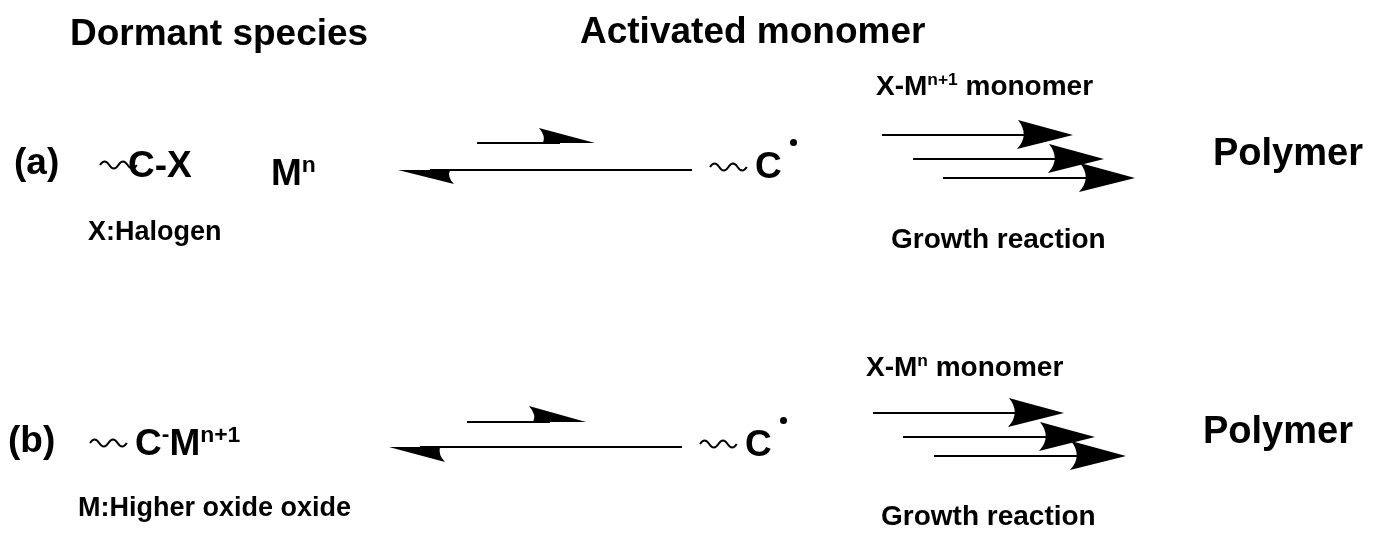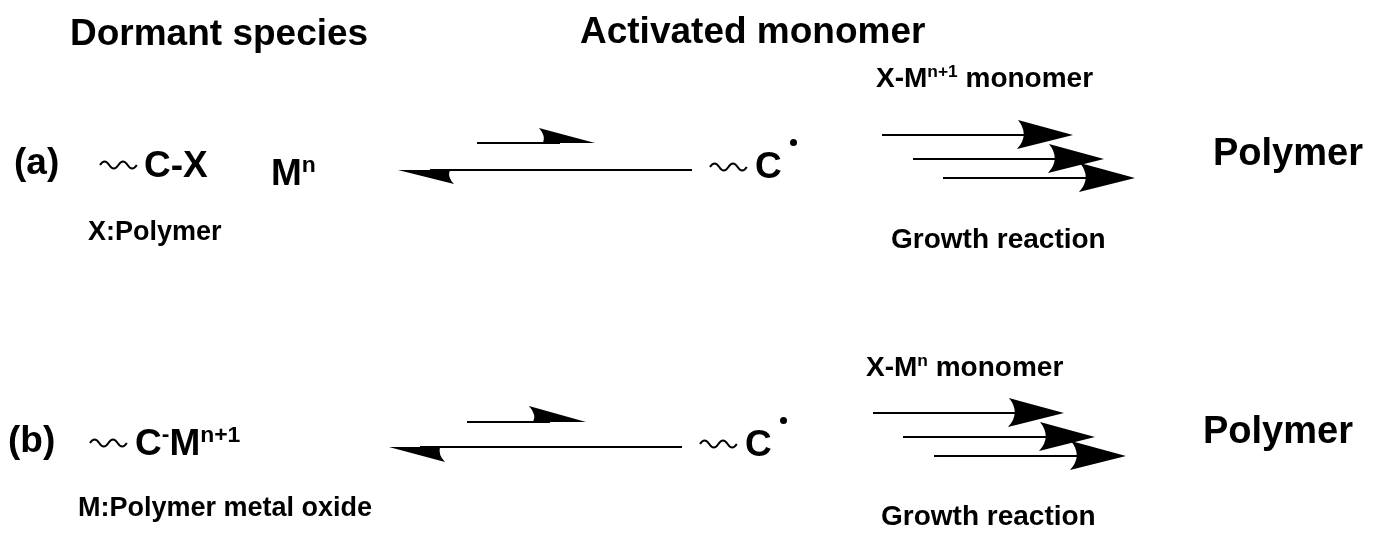--- a/index.html
+++ b/index.html
@@ -98,47 +98,47 @@
     <path d="M1064,413 L1009,398 Q1021,413 1008,427 Z" fill="#000"></path>
     <line x1="903" y1="437" x2="1050" y2="437" stroke="#000" stroke-width="2"></line>
     <path d="M1095,437 L1040,422 Q1052,437 1039,451 Z" fill="#000"></path>
     <line x1="934" y1="456" x2="1082" y2="456" stroke="#000" stroke-width="2"></line>
     <path d="M1126,456 L1071,441 Q1083,456 1070,470 Z" fill="#000"></path>
   </g>
 </svg>
 
 <div class="t lbl" style="left:14px; top:143px;">(a)</div>
 
-<div class="t lbl" style="left:144px; top:146px;">
+<div class="t lbl" style="left:128px; top:146px;">
   <span>C-X</span>
 </div>
 <div class="t lbl" style="left:271px; top:154px;">
   <span>M</span><sup class="s">n</sup>
 </div>
 
-<div class="t note" style="left:88px; top:218px;">X:Polymer</div>
+<div class="t note" style="left:88px; top:218px;">X:Halogen</div>
 
 <div class="t lbl" style="left:755px; top:147px;">C</div>
 <div class="dot" style="left:790px; top:139px;"></div>
 
-<div class="t side" style="left:876px; top:64px;">
+<div class="t side" style="left:876px; top:72px;">
   <span>X-M</span><sup class="s">n+1</sup><span> monomer</span>
 </div>
 
 <div class="t side" style="left:891px; top:225px;">Growth reaction</div>
 
 <div class="t big" style="left:1213px; top:133px;">Polymer</div>
 
 <div class="t lbl" style="left:8px; top:421px;">(b)</div>
 
 <div class="t lbl" style="left:135px; top:424px;">
   <span>C</span><sup class="minus">-</sup><span>M</span><sup class="s">n+1</sup>
 </div>
 
-<div class="t note" style="left:78px; top:494px;">M:Polymer metal oxide</div>
+<div class="t note" style="left:78px; top:494px;">M:Higher oxide oxide</div>
 
 <div class="t lbl" style="left:745px; top:425px;">C</div>
 <div class="dot" style="left:780px; top:417px;"></div>
 
 <div class="t side" style="left:866px; top:353px;">
   <span>X-M</span><sup class="s">n</sup><span> monomer</span>
 </div>
 
 <div class="t side" style="left:881px; top:502px;">Growth reaction</div>
 

